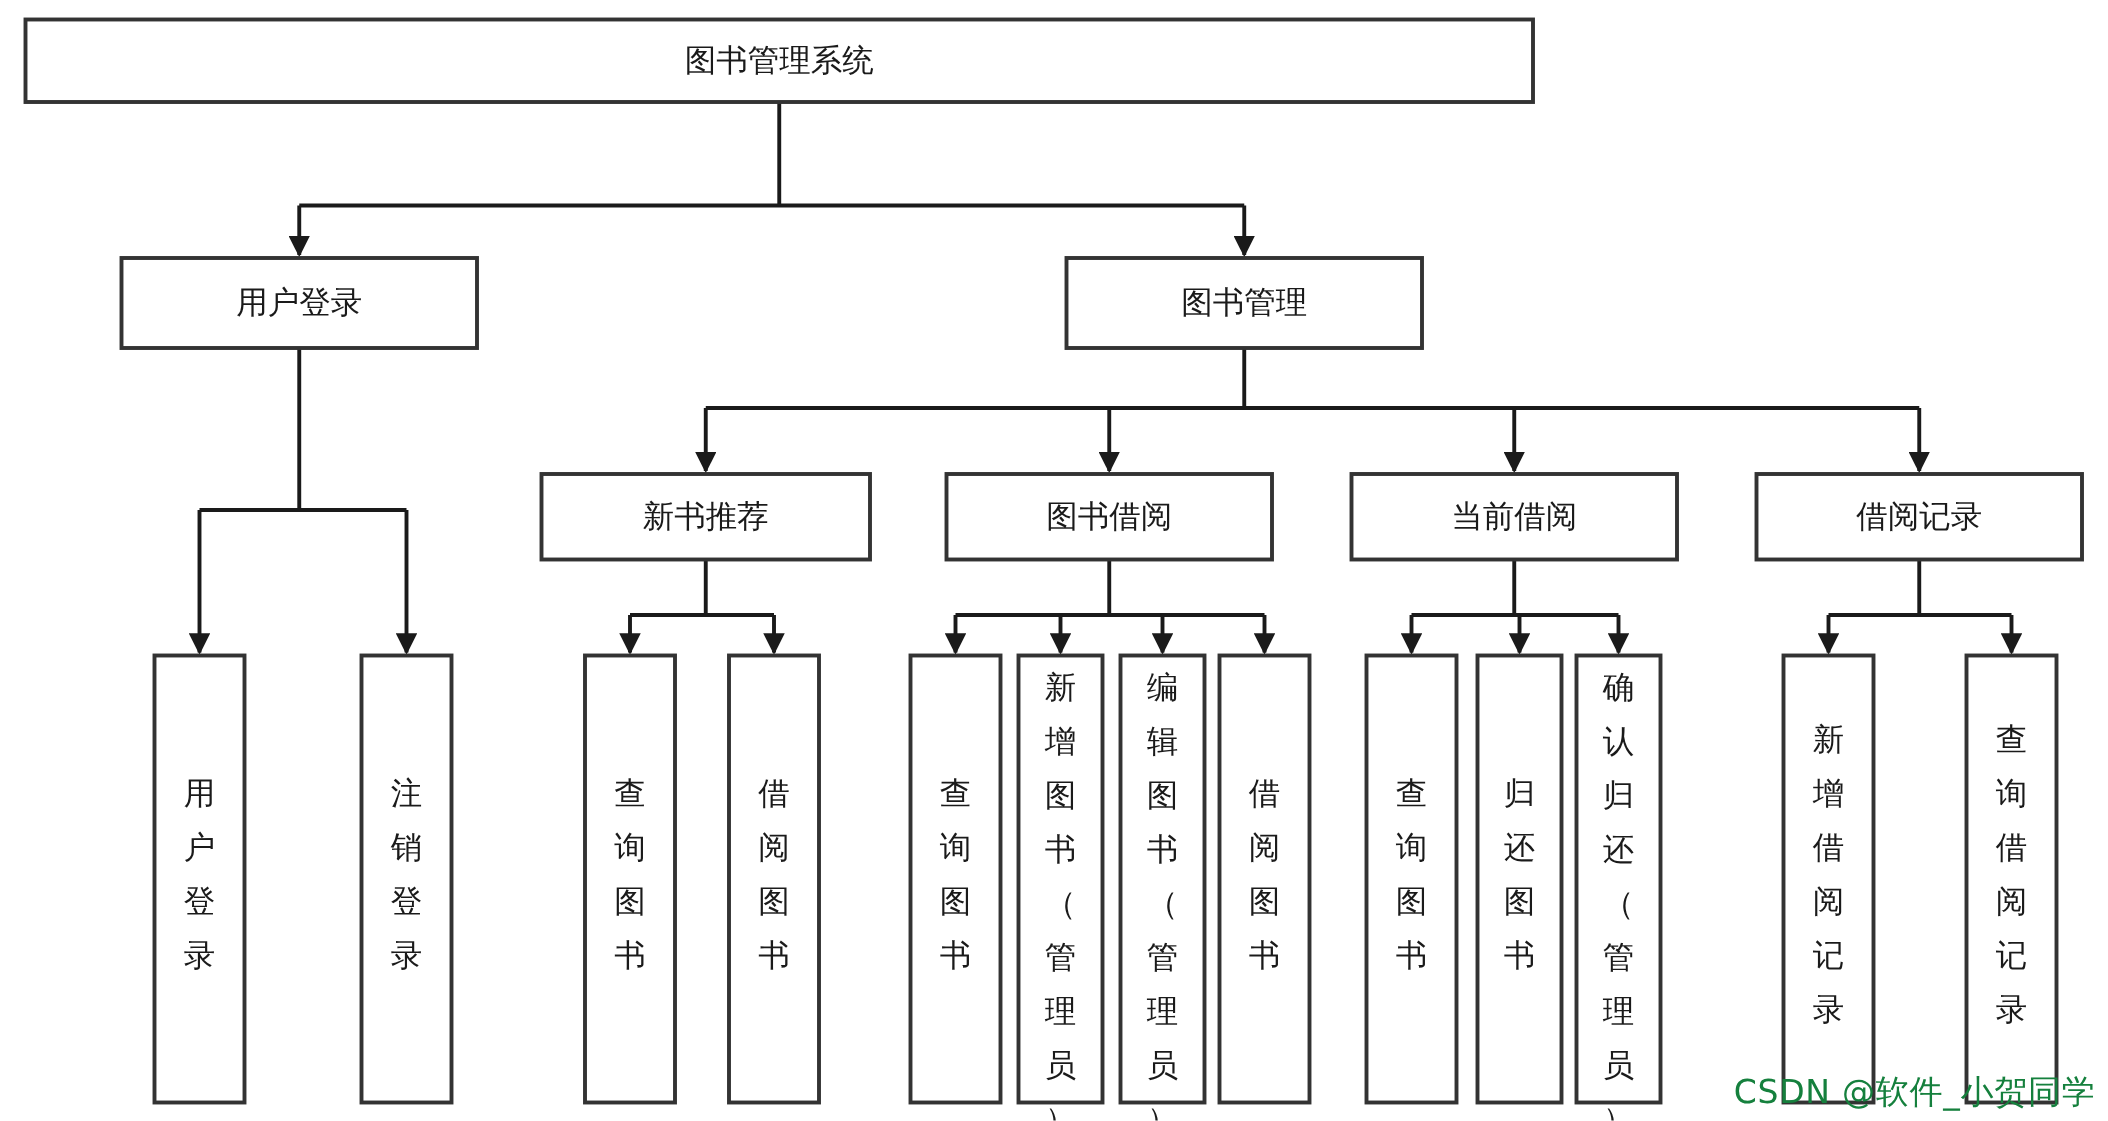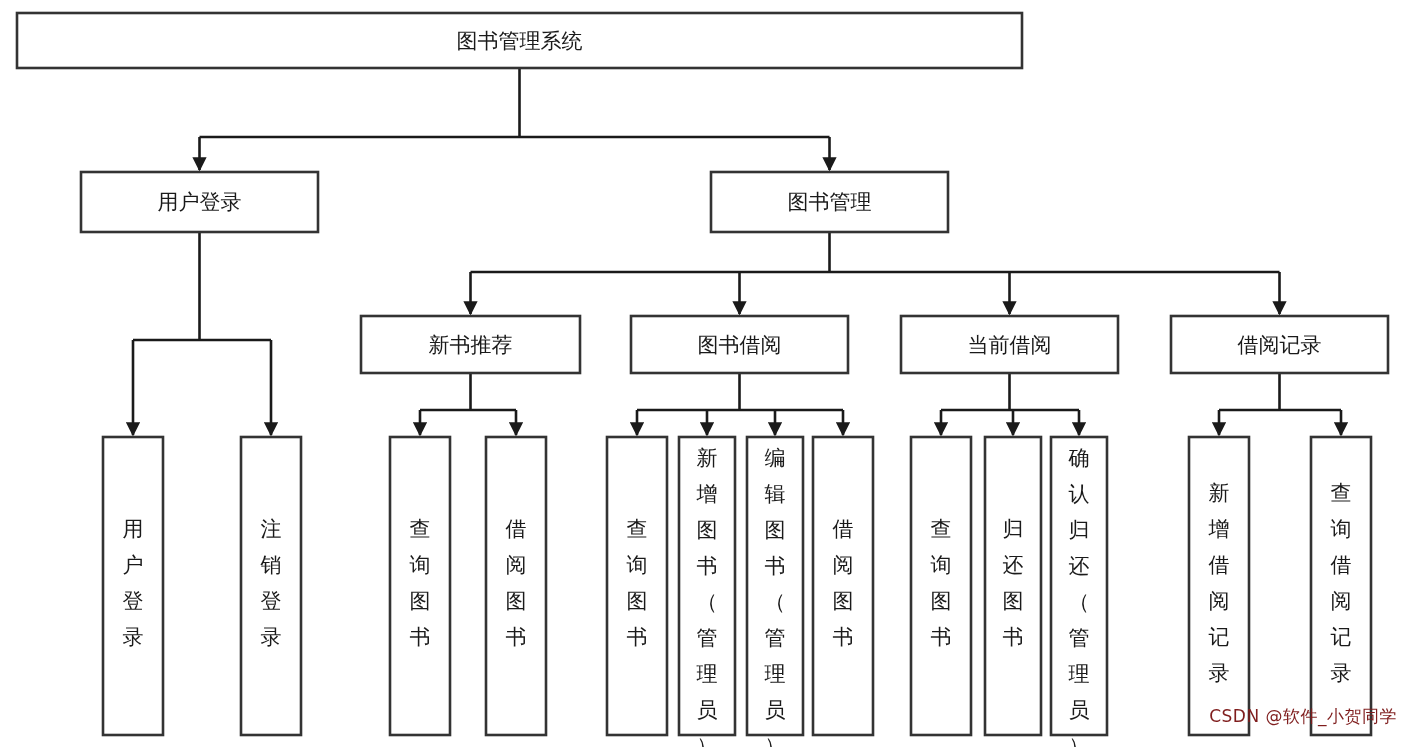--- a/index.html
+++ b/index.html
@@ -40,23 +40,23 @@
     text-anchor: middle;
   }
   .connector {
     stroke: #1a1a1a;
     stroke-width: 2.6;
     fill: none;
   }
   .watermark-text {
     position: absolute;
     right: 8px;
-    bottom: 19px;
-    color: #7f1d1d;
-    font-size: 17px;
+    bottom: 4px;
+    color: #15803d;
+    font-size: 22px;
     font-family: "DejaVu Sans", "Liberation Sans", sans-serif;
     white-space: nowrap;
     letter-spacing: 0.5px;
   }
 </style>
 </head>
 <body>
 
 <svg id="diagram-root" viewBox="0 0 1405 747">
   <defs>

